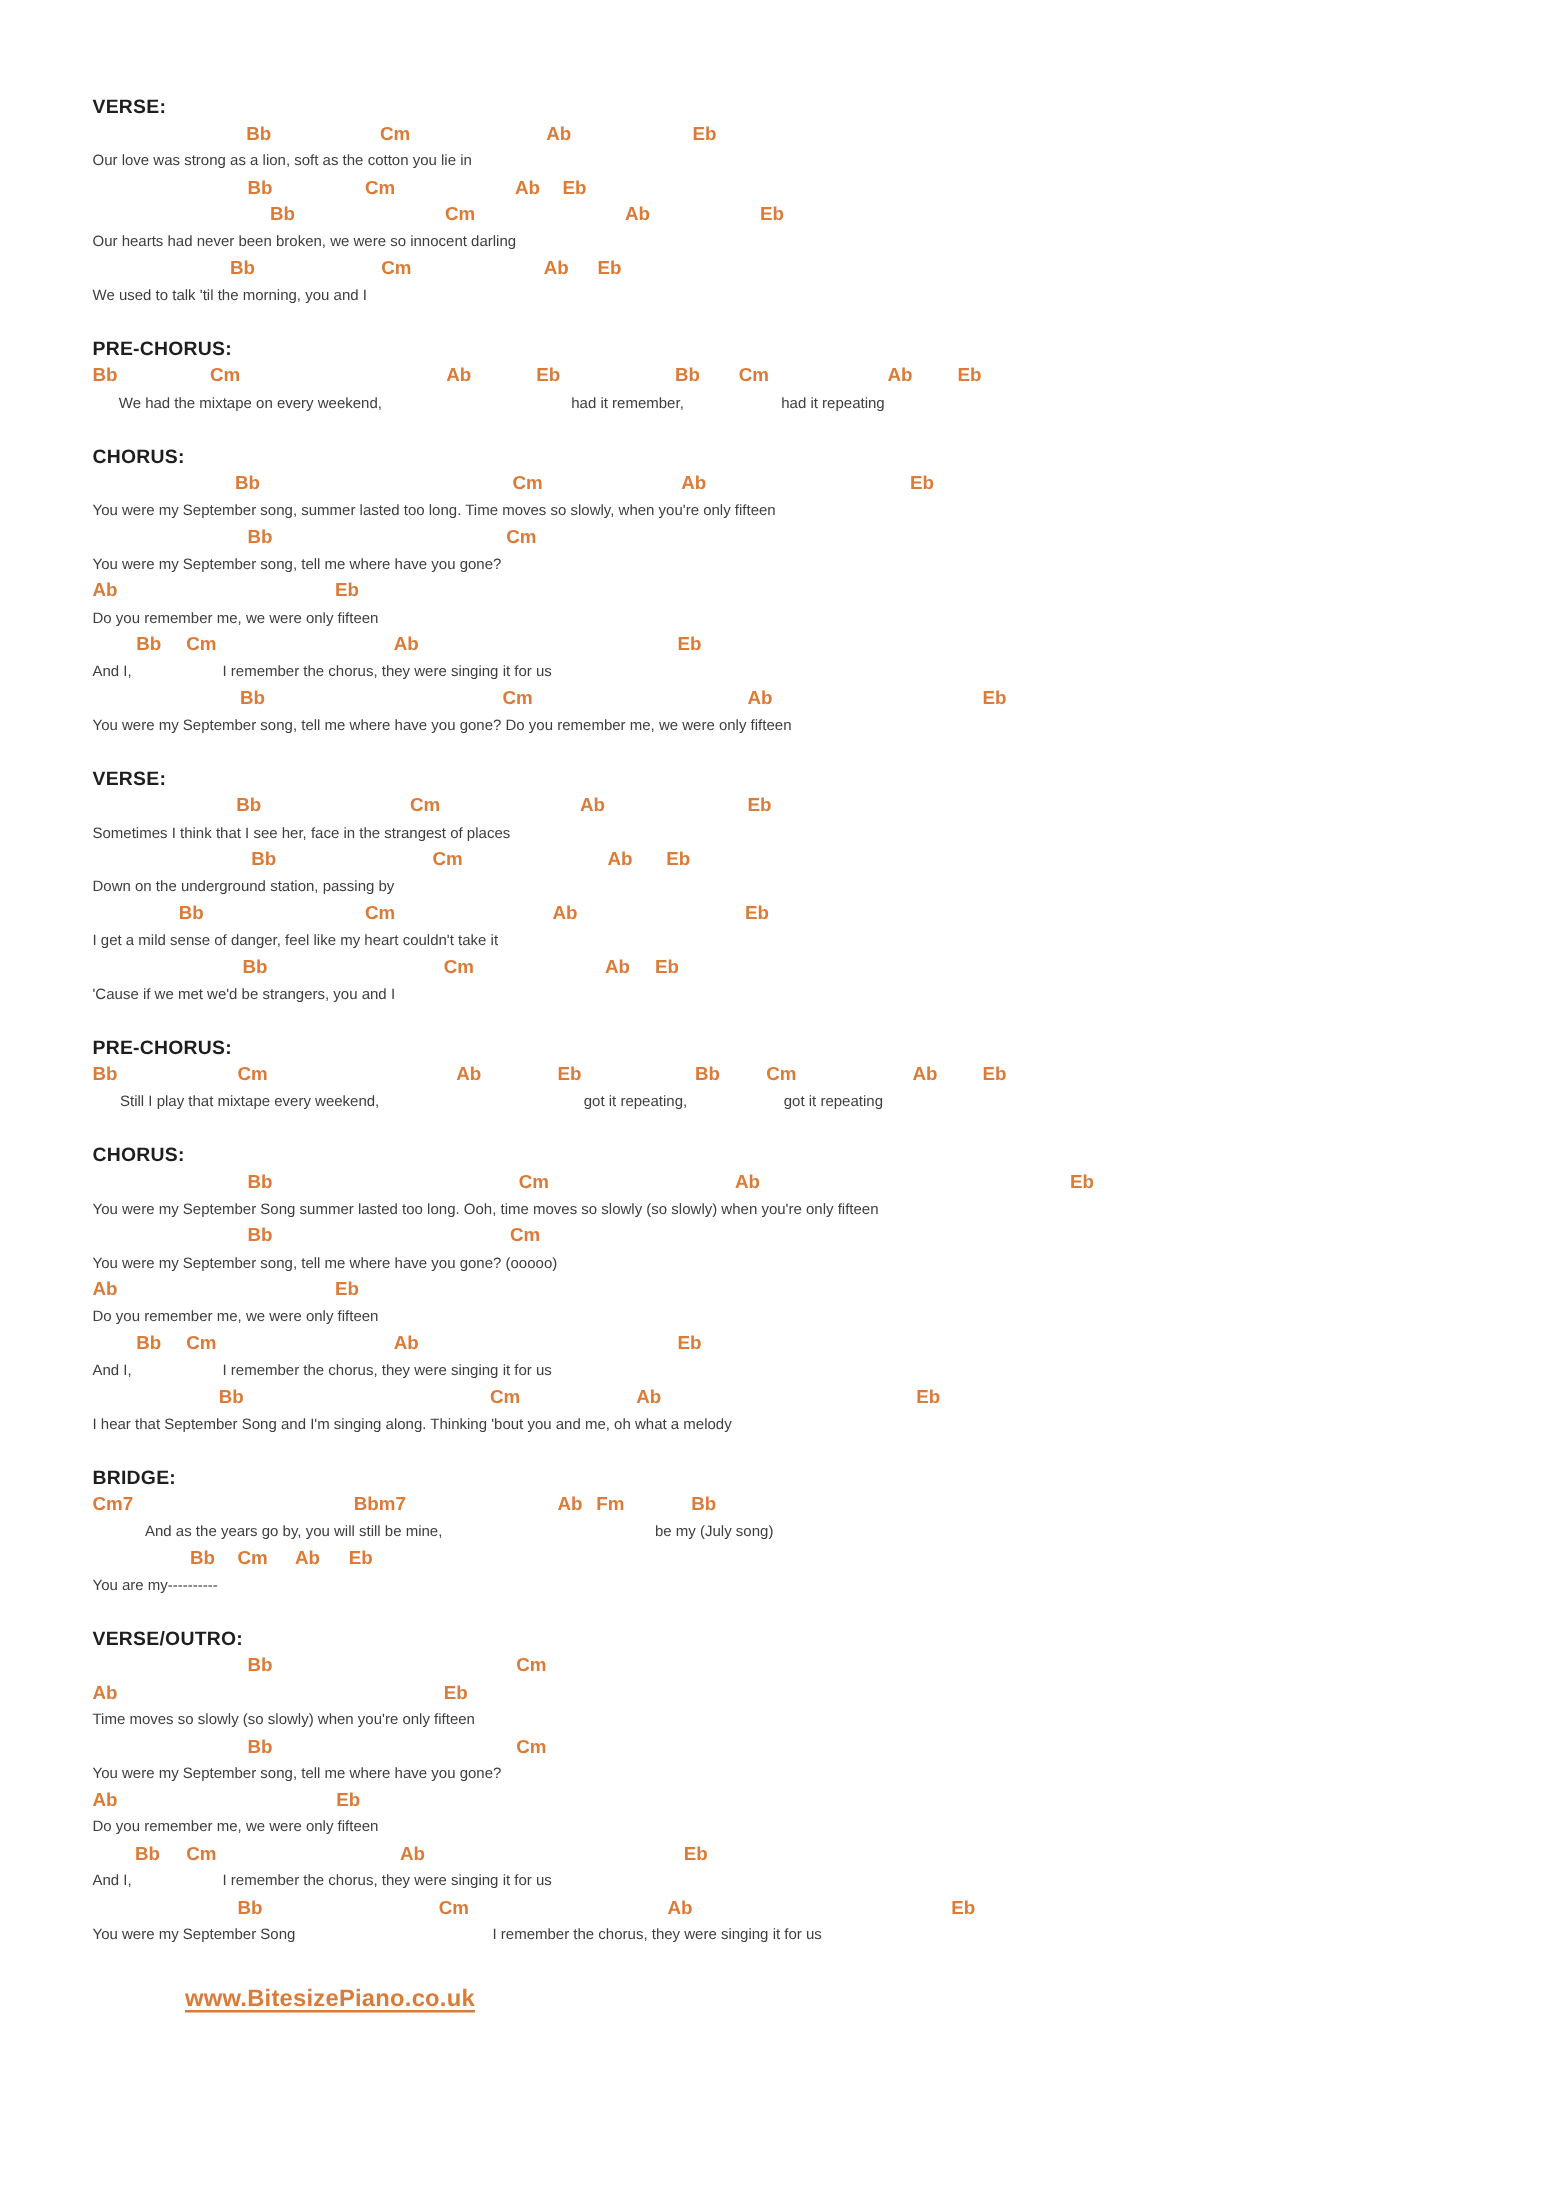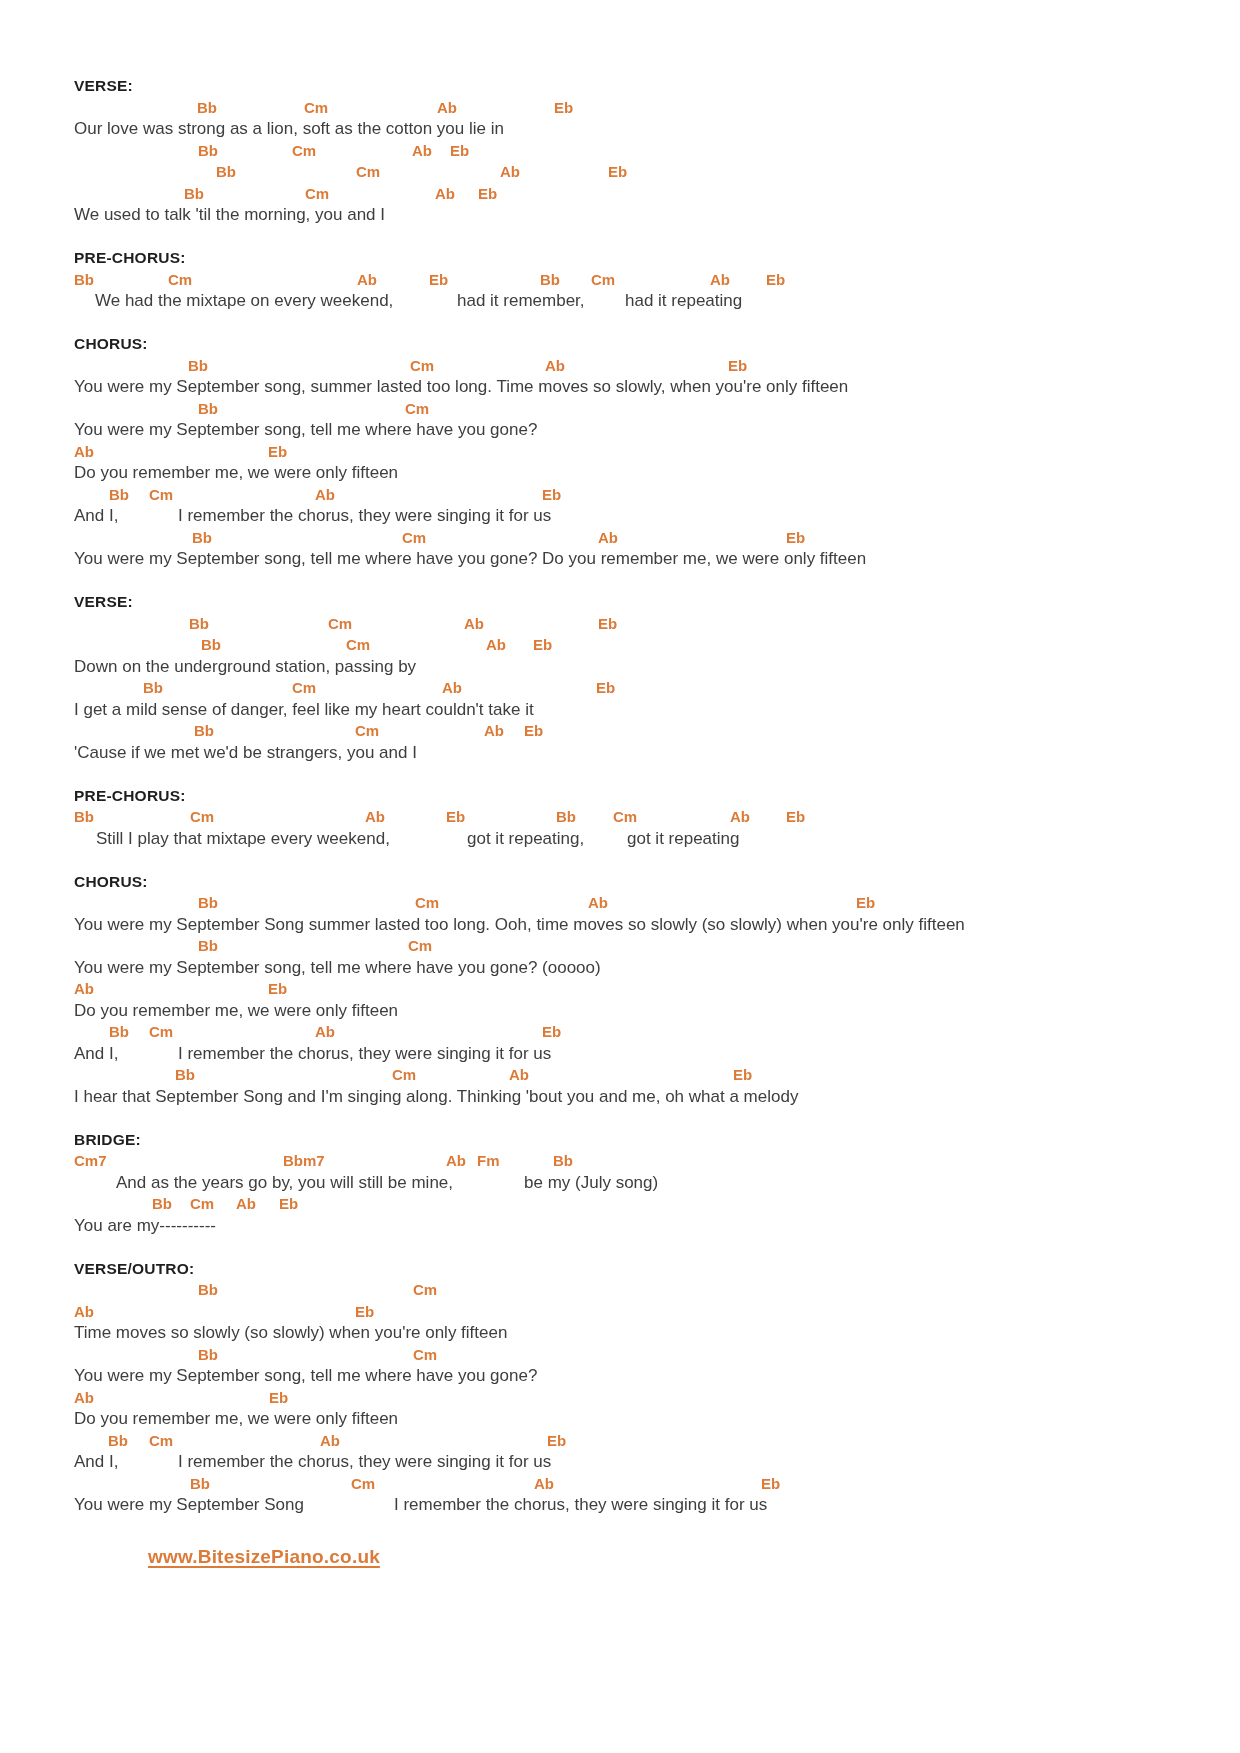--- a/index.html
+++ b/index.html
@@ -40,21 +40,21 @@
     top:0;
     font-size:15px;
     font-weight:bold;
     color:var(--chord);
     line-height:21.5px;
     white-space:pre;
   }
   .lyric{
     position:absolute;
     top:0;
-    font-size:17px;
+    font-size:12px;
     color:var(--lyric);
     line-height:21.5px;
     white-space:pre;
   }
   .footer{
     margin:30px 0 0 74px;
   }
   .footer a{
     font-size:19px;
     font-weight:bold;
@@ -87,20 +87,23 @@
           <span class="chord" style="left: 338px;">Ab</span>
           <span class="chord" style="left: 376px;">Eb</span>
         </div>
         <div class="row">
           <span class="chord" style="left: 142px;">Bb</span>
           <span class="chord" style="left: 282px;">Cm</span>
           <span class="chord" style="left: 426px;">Ab</span>
           <span class="chord" style="left: 534px;">Eb</span>
         </div>
         <div class="row">
+          <span class="lyric" style="left: 0px;">Our hearts had never been broken, we were so innocent darling</span>
+        </div>
+        <div class="row">
           <span class="chord" style="left: 110px;">Bb</span>
           <span class="chord" style="left: 231px;">Cm</span>
           <span class="chord" style="left: 361px;">Ab</span>
           <span class="chord" style="left: 404px;">Eb</span>
         </div>
         <div class="row">
           <span class="lyric" style="left: 0px;">We used to talk 'til the morning, you and I</span>
         </div>
       </div>
       <div class="section">
@@ -168,20 +171,23 @@
       </div>
       <div class="section">
         <div class="heading">VERSE:</div>
         <div class="row">
           <span class="chord" style="left: 115px;">Bb</span>
           <span class="chord" style="left: 254px;">Cm</span>
           <span class="chord" style="left: 390px;">Ab</span>
           <span class="chord" style="left: 524px;">Eb</span>
         </div>
         <div class="row">
+          <span class="lyric" style="left: 0px;">Sometimes I think that I see her, face in the strangest of places</span>
+        </div>
+        <div class="row">
           <span class="chord" style="left: 127px;">Bb</span>
           <span class="chord" style="left: 272px;">Cm</span>
           <span class="chord" style="left: 412px;">Ab</span>
           <span class="chord" style="left: 459px;">Eb</span>
         </div>
         <div class="row">
           <span class="lyric" style="left: 0px;">Down on the underground station, passing by</span>
         </div>
         <div class="row">
           <span class="chord" style="left: 69px;">Bb</span>

